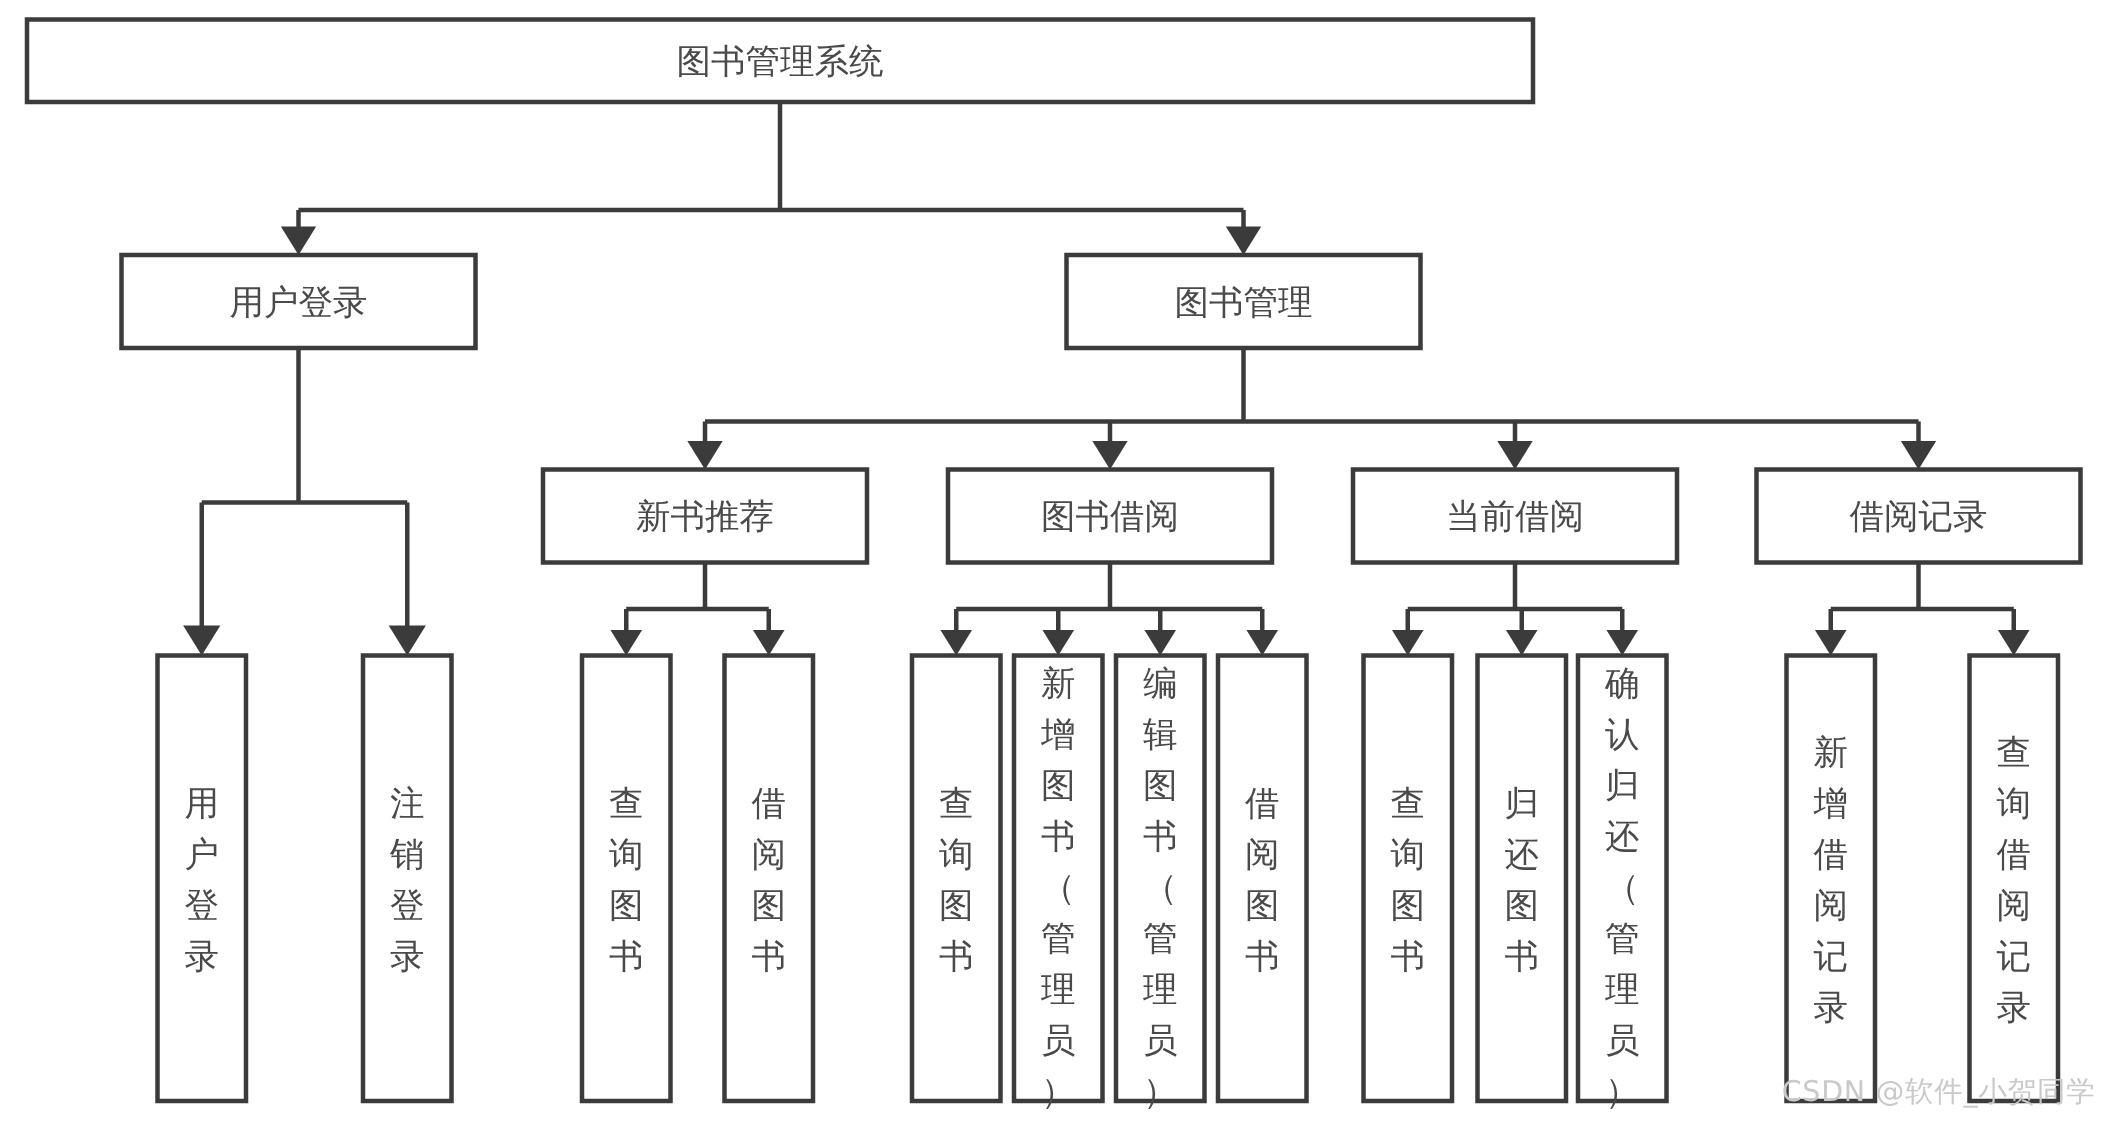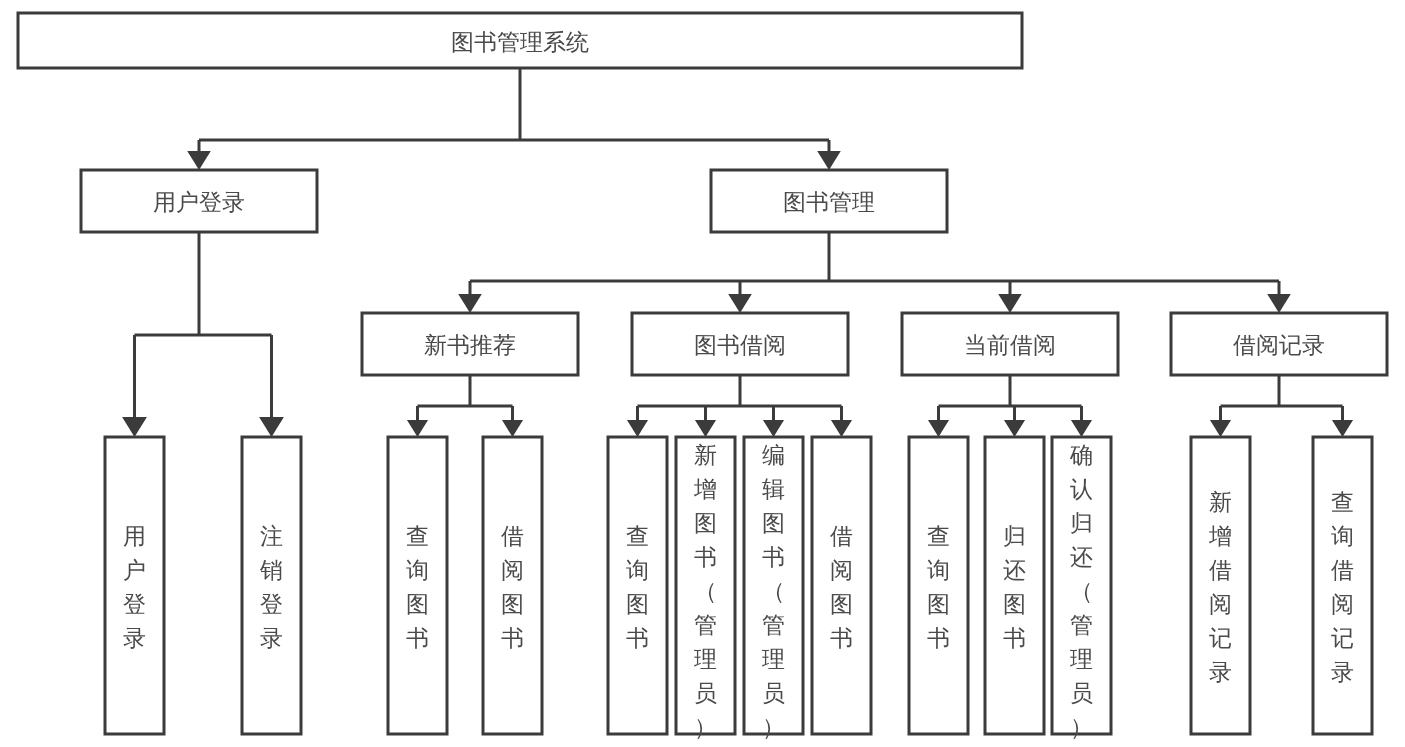--- a/index.html
+++ b/index.html
@@ -202,13 +202,14 @@
         <g>
           <rect x="1191" y="437" width="59" height="297" class="node-box"></rect>
           <text x="1220.5" y="509.5" class="node-label-v"><tspan x="1220.5" dy="0">新</tspan><tspan x="1220.5" dy="34">增</tspan><tspan x="1220.5" dy="34">借</tspan><tspan x="1220.5" dy="34">阅</tspan><tspan x="1220.5" dy="34">记</tspan><tspan x="1220.5" dy="34">录</tspan></text>
         </g>
         <g>
           <rect x="1313" y="437" width="59" height="297" class="node-box"></rect>
           <text x="1342.5" y="509.5" class="node-label-v"><tspan x="1342.5" dy="0">查</tspan><tspan x="1342.5" dy="34">询</tspan><tspan x="1342.5" dy="34">借</tspan><tspan x="1342.5" dy="34">阅</tspan><tspan x="1342.5" dy="34">记</tspan><tspan x="1342.5" dy="34">录</tspan></text>
         </g>
       </g>
   </svg>
+  <div class="watermark">CSDN @软件_小贺同学</div>
 </div>
 
 </body></html>

